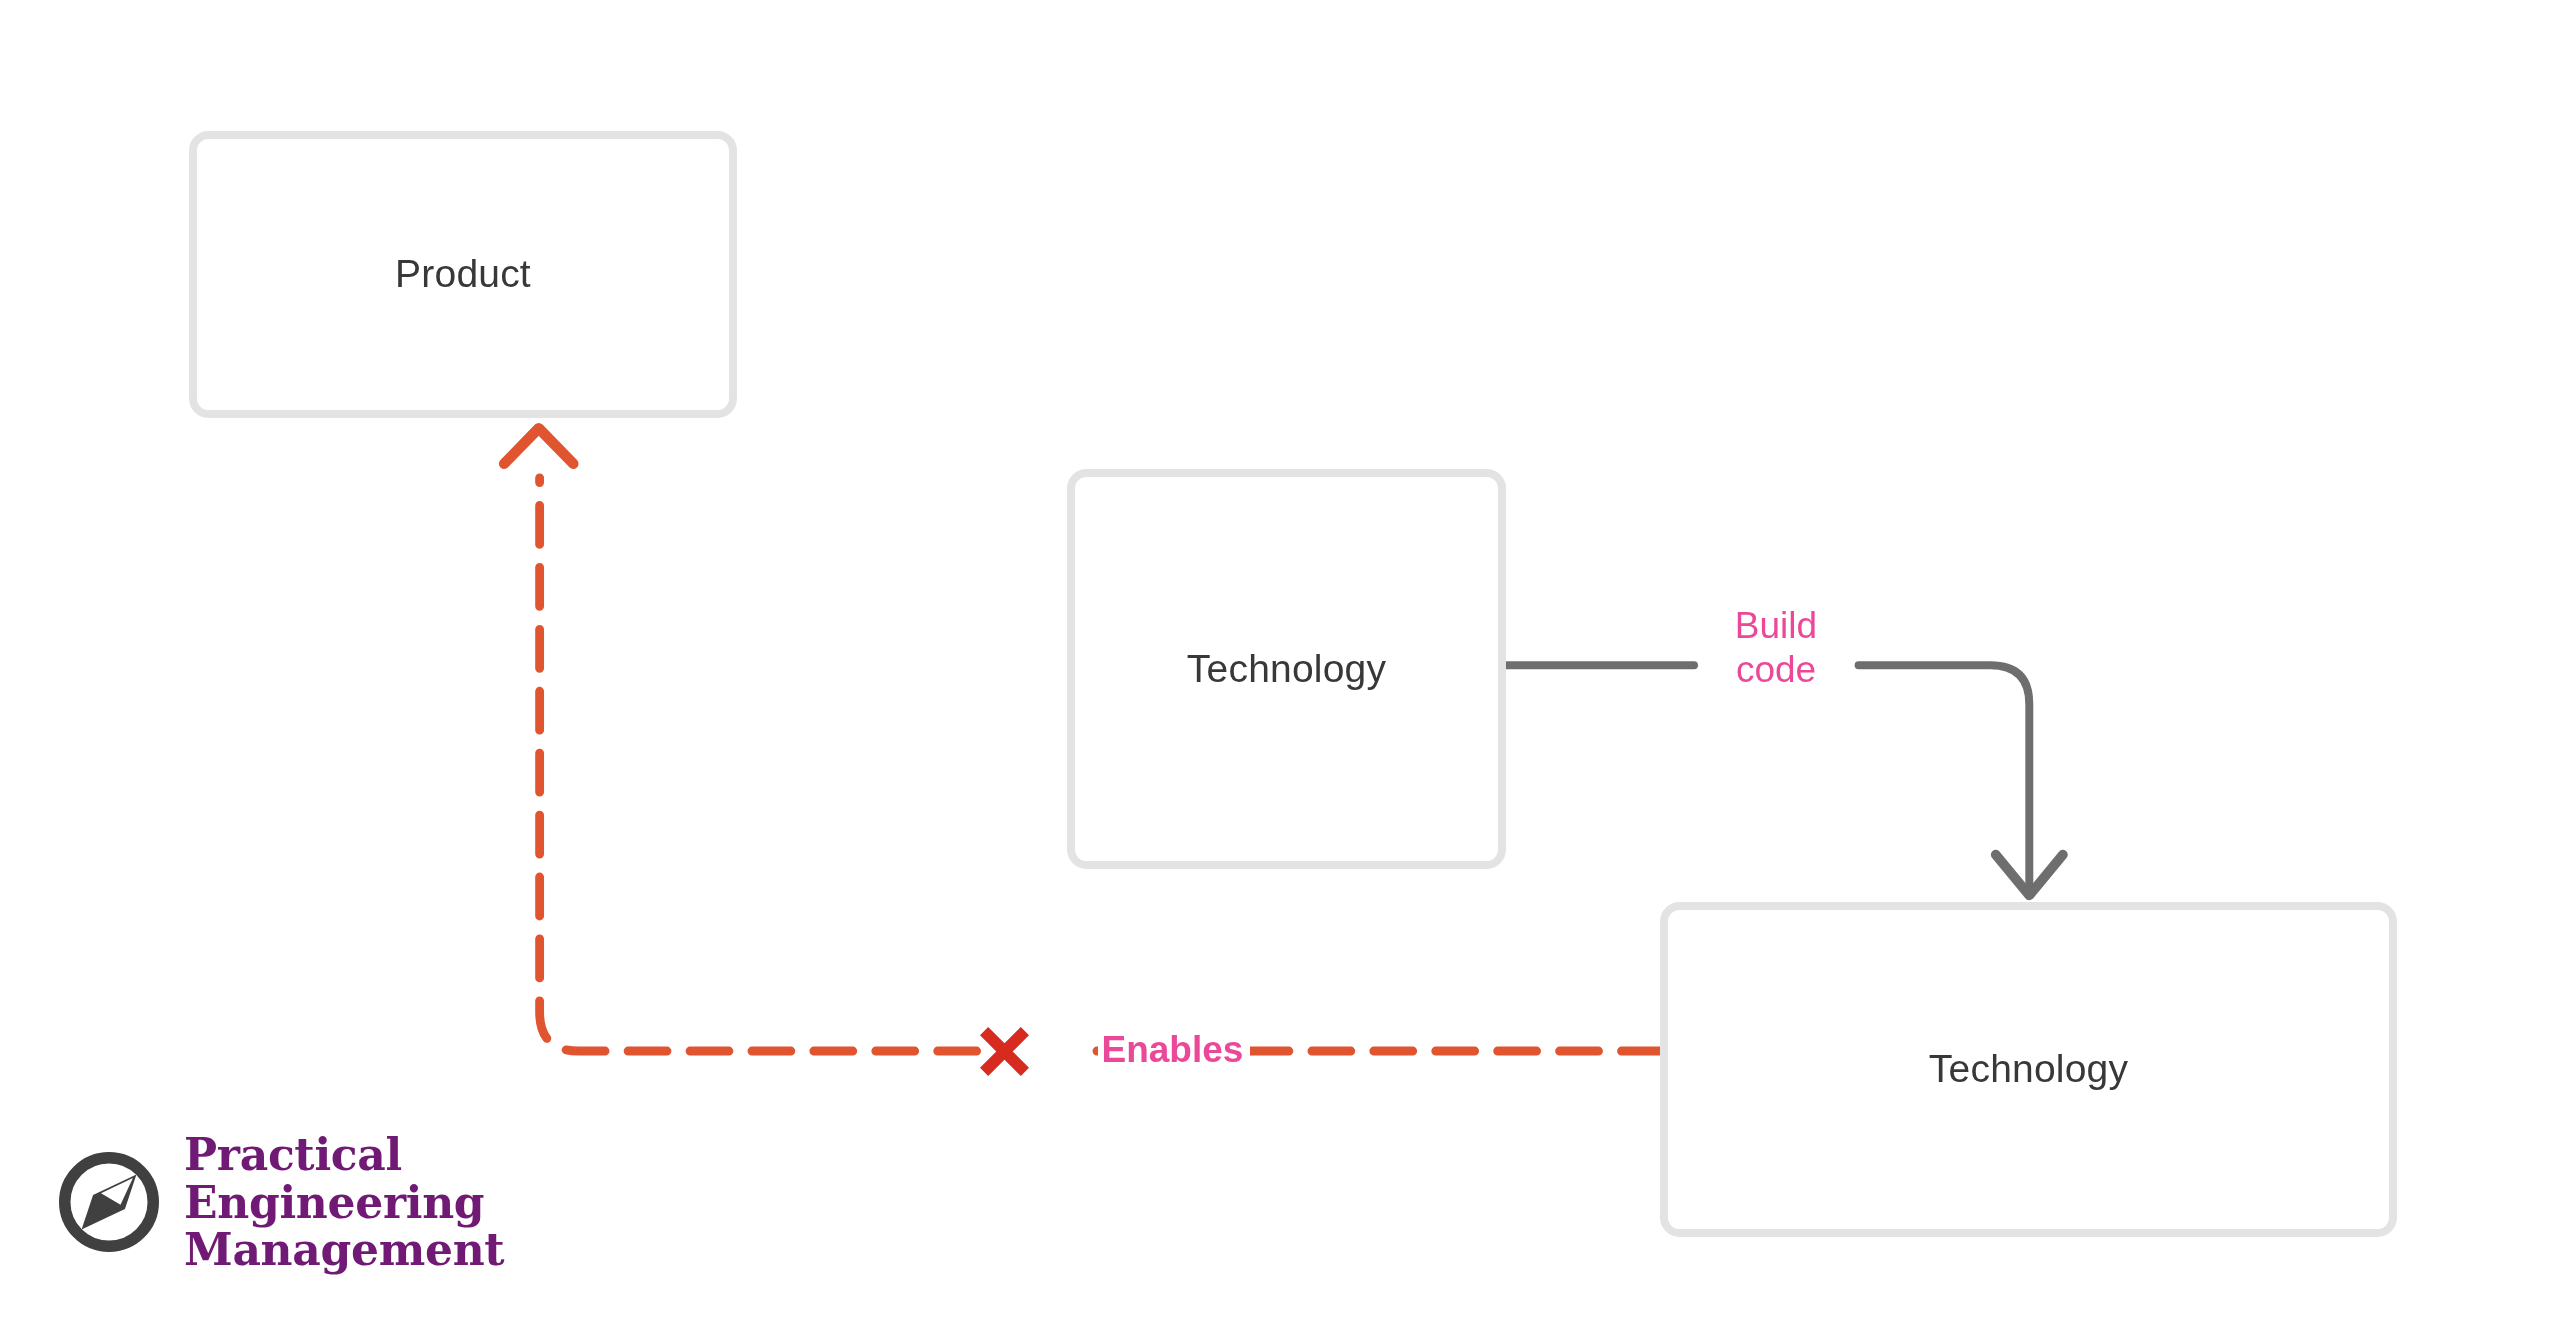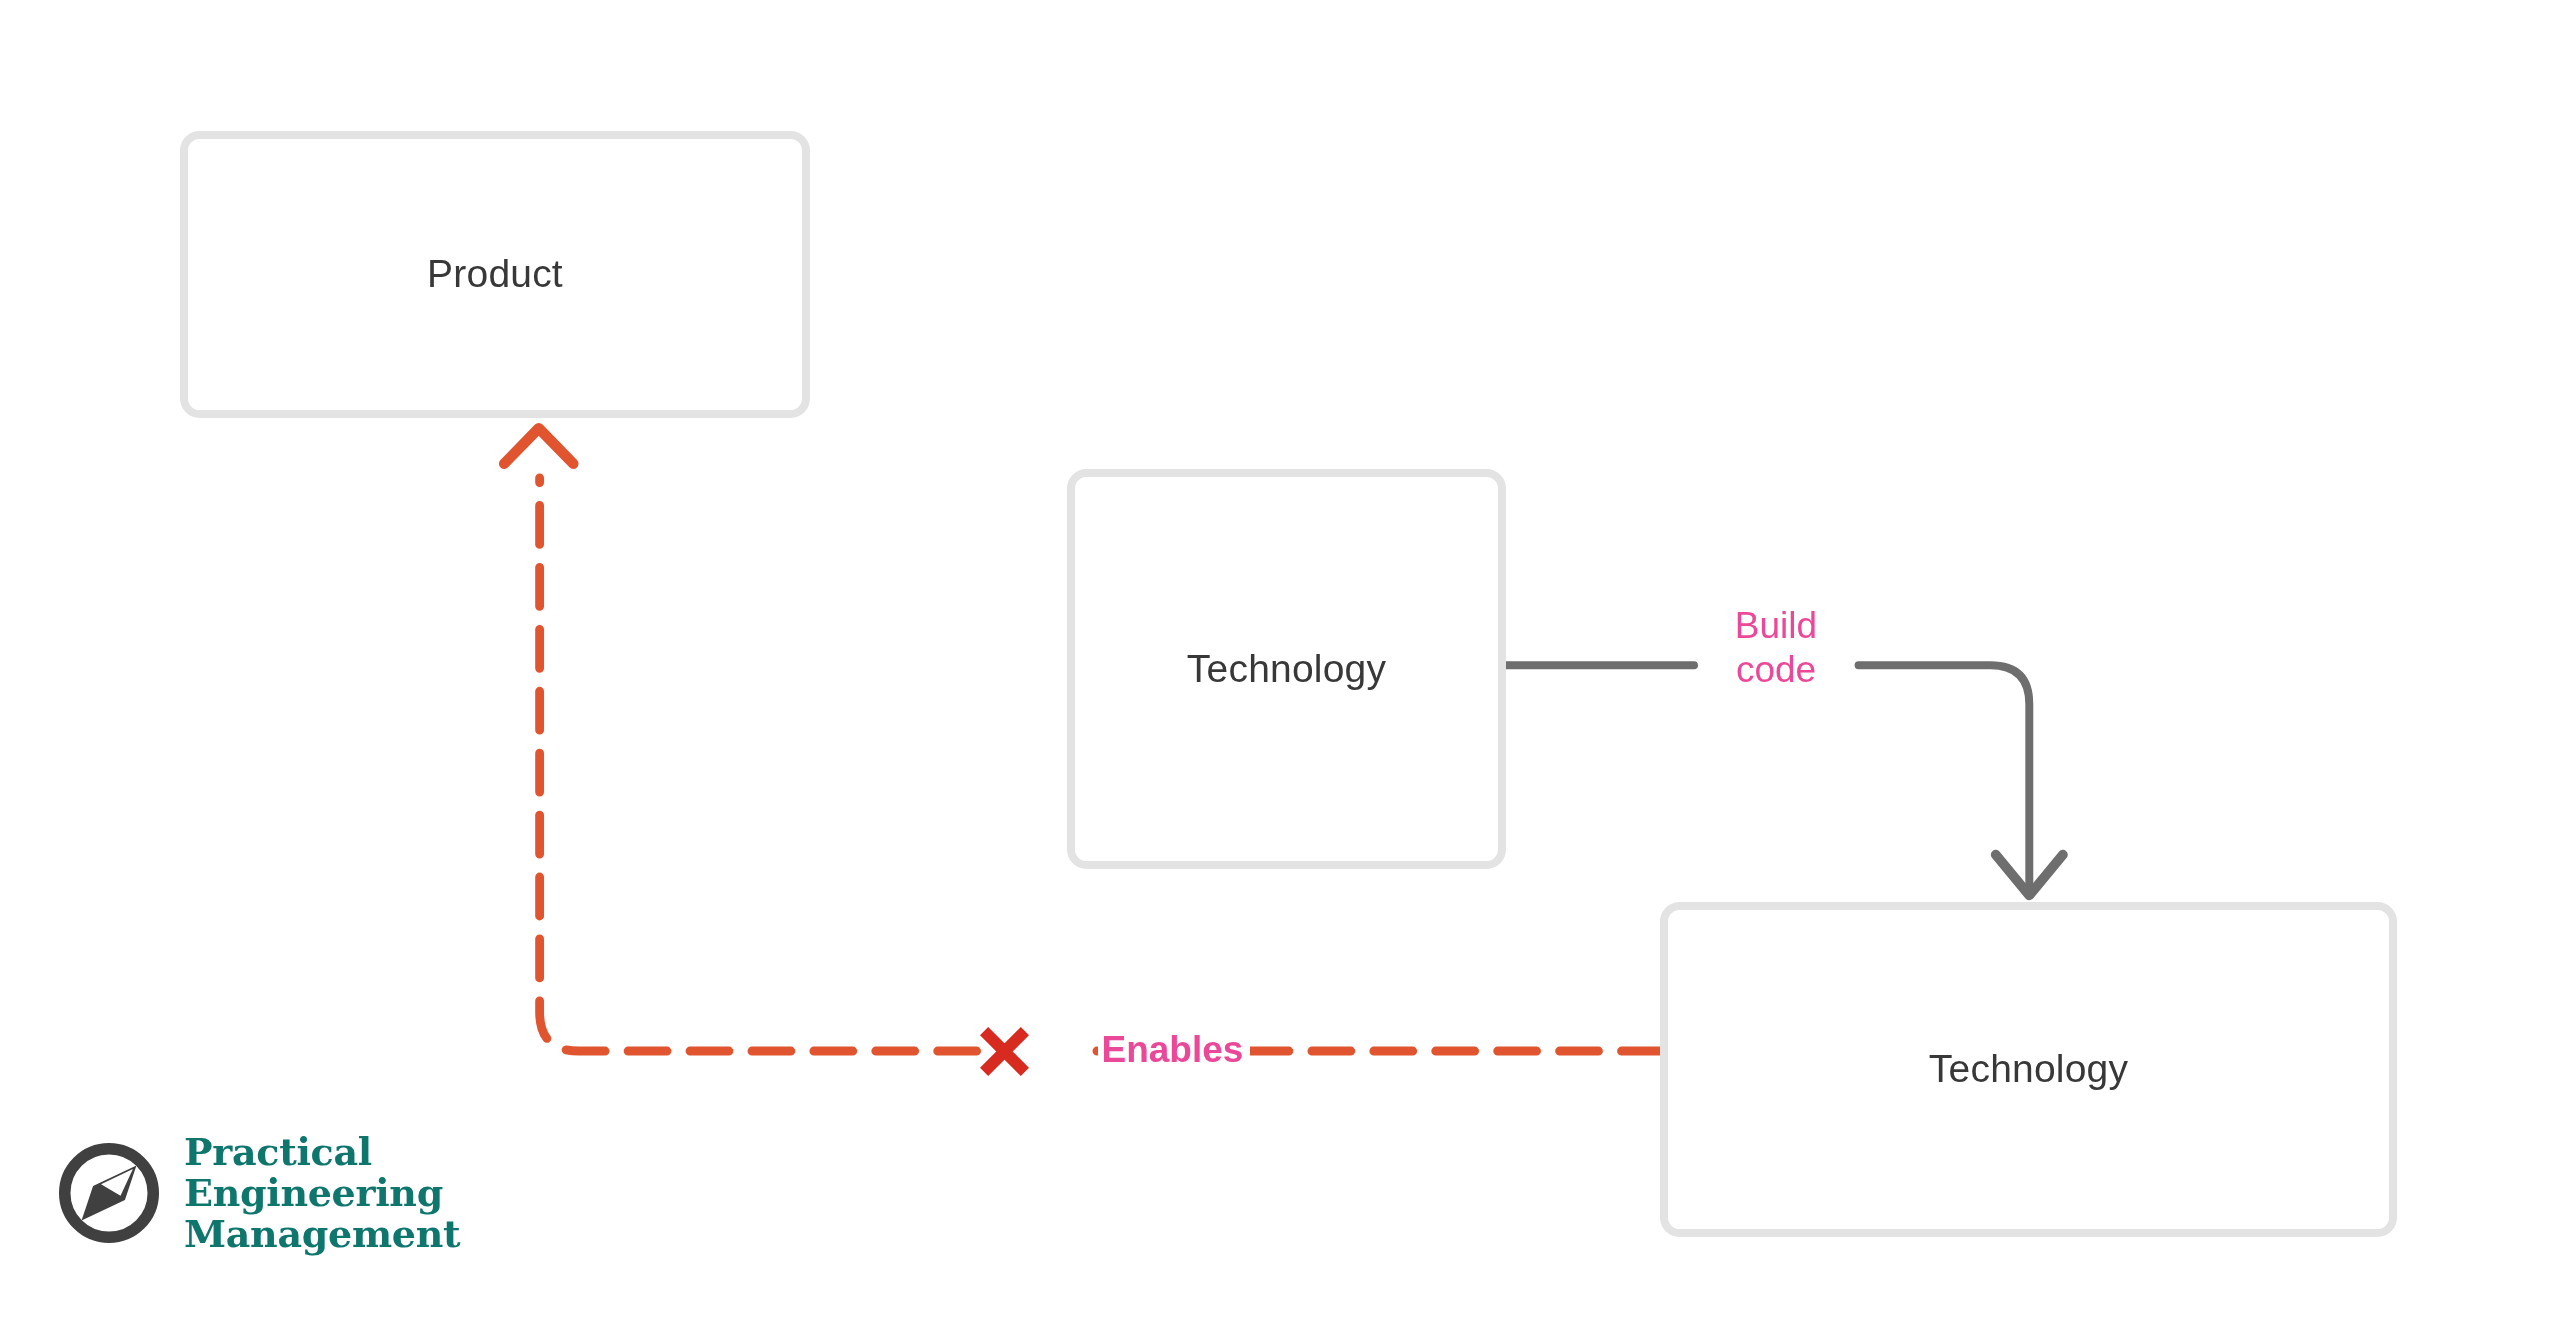--- a/index.html
+++ b/index.html
@@ -38,21 +38,21 @@
   }
   .node-label {
     font-family: "Liberation Sans", sans-serif;
     font-size: 39px;
     color: #383838;
     letter-spacing: 0.2px;
     line-height: 1.2;
     white-space: pre;
   }
 
-  #node-product   { left: 180px;  top: 131px;  width: 630px;  height: 287px; }
+  #node-product   { left: 189px;  top: 131px;  width: 548px;  height: 287px; }
   #node-engineers { left: 1067px; top: 469px;  width: 439px;  height: 400px; }
   #node-technology{ left: 1660px; top: 902px; width: 737px;  height: 335px; }
 
   .edge-label {
     position: absolute;
     font-family: "Liberation Sans", sans-serif;
     color: #ec4899;
     background: #ffffff;
     line-height: 1.18;
     white-space: pre-line;
@@ -86,23 +86,23 @@
     left: 55px;
     top: 1131px;
     display: flex;
     align-items: center;
     gap: 21px;
   }
   #brand-mark { width: 108px; height: 108px; display: block; }
   #brand-text {
     font-family: "DejaVu Serif", serif;
     font-weight: bold;
-    font-size: 38px;
+    font-size: 44px;
     line-height: 1.08;
-    color: #0f766e;
+    color: #701a75;
     white-space: pre-line;
     letter-spacing: -0.3px;
   }
 </style>
 </head>
 <body>
 
 <div id="canvas">
 
   <svg id="edges" viewBox="0 0 2912 1510" width="2576" height="1336" xmlns="http://www.w3.org/2000/svg">

